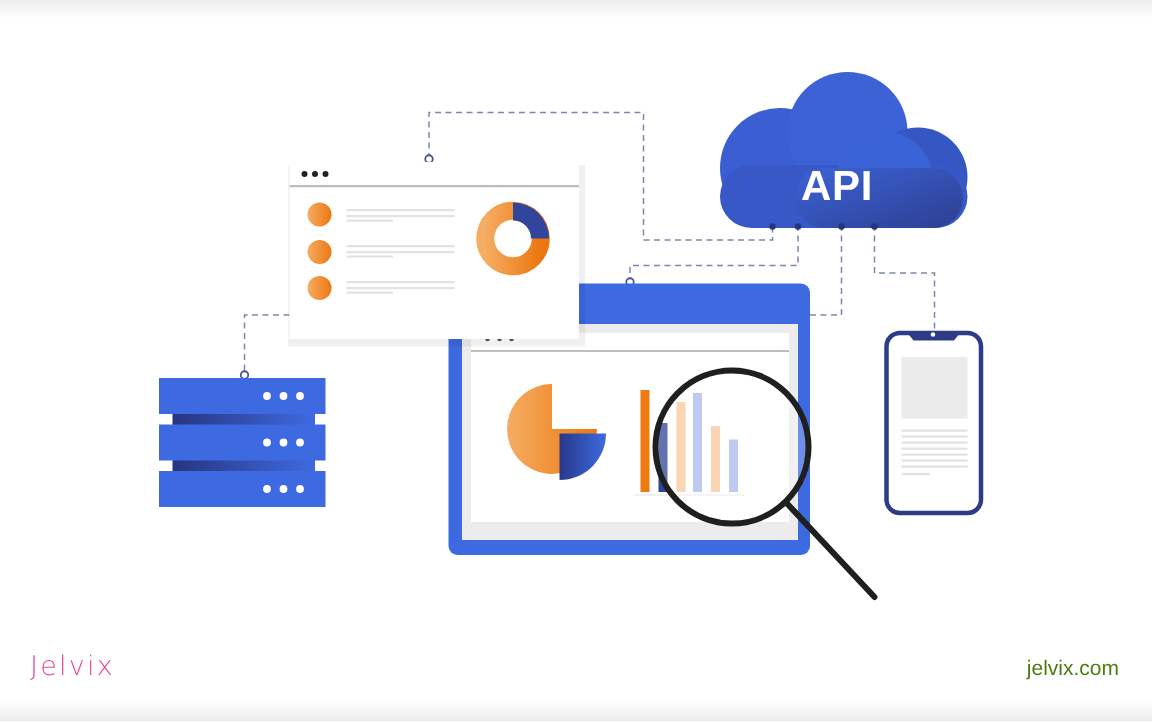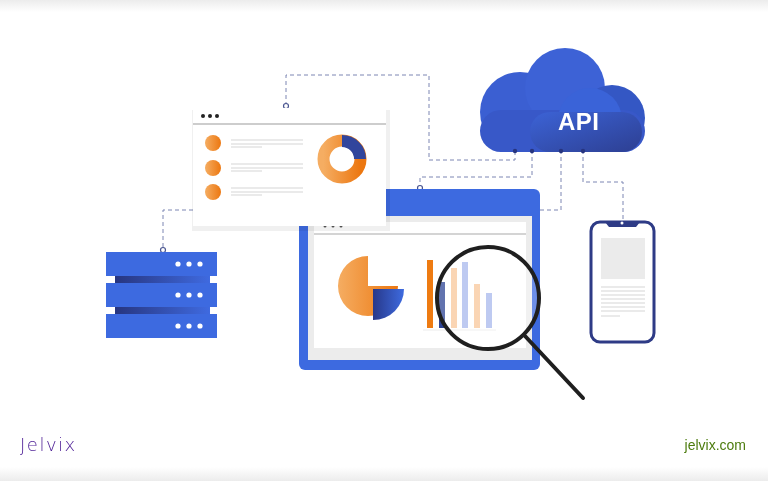--- a/index.html
+++ b/index.html
@@ -1,22 +1,22 @@
 <!DOCTYPE html>
 <html><head>
 <meta charset="utf-8">
 <style>
   html, body { margin:0; padding:0; }
   body { width:768px; height:481px; overflow:hidden; background:#ffffff; position:relative; font-family:"Liberation Sans", sans-serif; }
   .top-shade { position:absolute; left:0; top:0; width:768px; height:12px; background:linear-gradient(#ececec, #ffffff); }
   .bottom-shade { position:absolute; left:0; bottom:0; width:768px; height:14px; background:linear-gradient(#ffffff, #ececec); }
   svg.scene { position:absolute; left:0; top:0; }
-  .brand-logo { position:absolute; left:20px; top:434px; font-size:18px; letter-spacing:1.5px; color:#4c1d95; font-family:"DejaVu Sans", sans-serif; font-weight:300; }
+  .brand-logo { position:absolute; left:20px; top:434px; font-size:18px; letter-spacing:1.5px; color:#ec4899; font-family:"DejaVu Sans", sans-serif; font-weight:300; }
   .brand-url { position:absolute; right:22px; top:437px; font-size:14px; color:#4d7c0f; font-family:"Liberation Sans", sans-serif; }
-  .api-label { position:absolute; left:558px; top:108px; font-size:24px; font-weight:bold; color:#ffffff; font-family:"Liberation Sans", sans-serif; letter-spacing:0.5px; }
+  .api-label { position:absolute; left:534px; top:108px; font-size:28px; font-weight:bold; color:#ffffff; font-family:"Liberation Sans", sans-serif; letter-spacing:0.5px; }
 </style>
 </head>
 <body>
 
 <div class="top-shade"></div>
 
 <svg class="scene" width="768" height="481" viewBox="0 0 768 481">
   <defs>
     <linearGradient id="orangeG" x1="0" x2="1" y1="0" y2="0">
       <stop offset="0" stop-color="#f5ad62"></stop>

